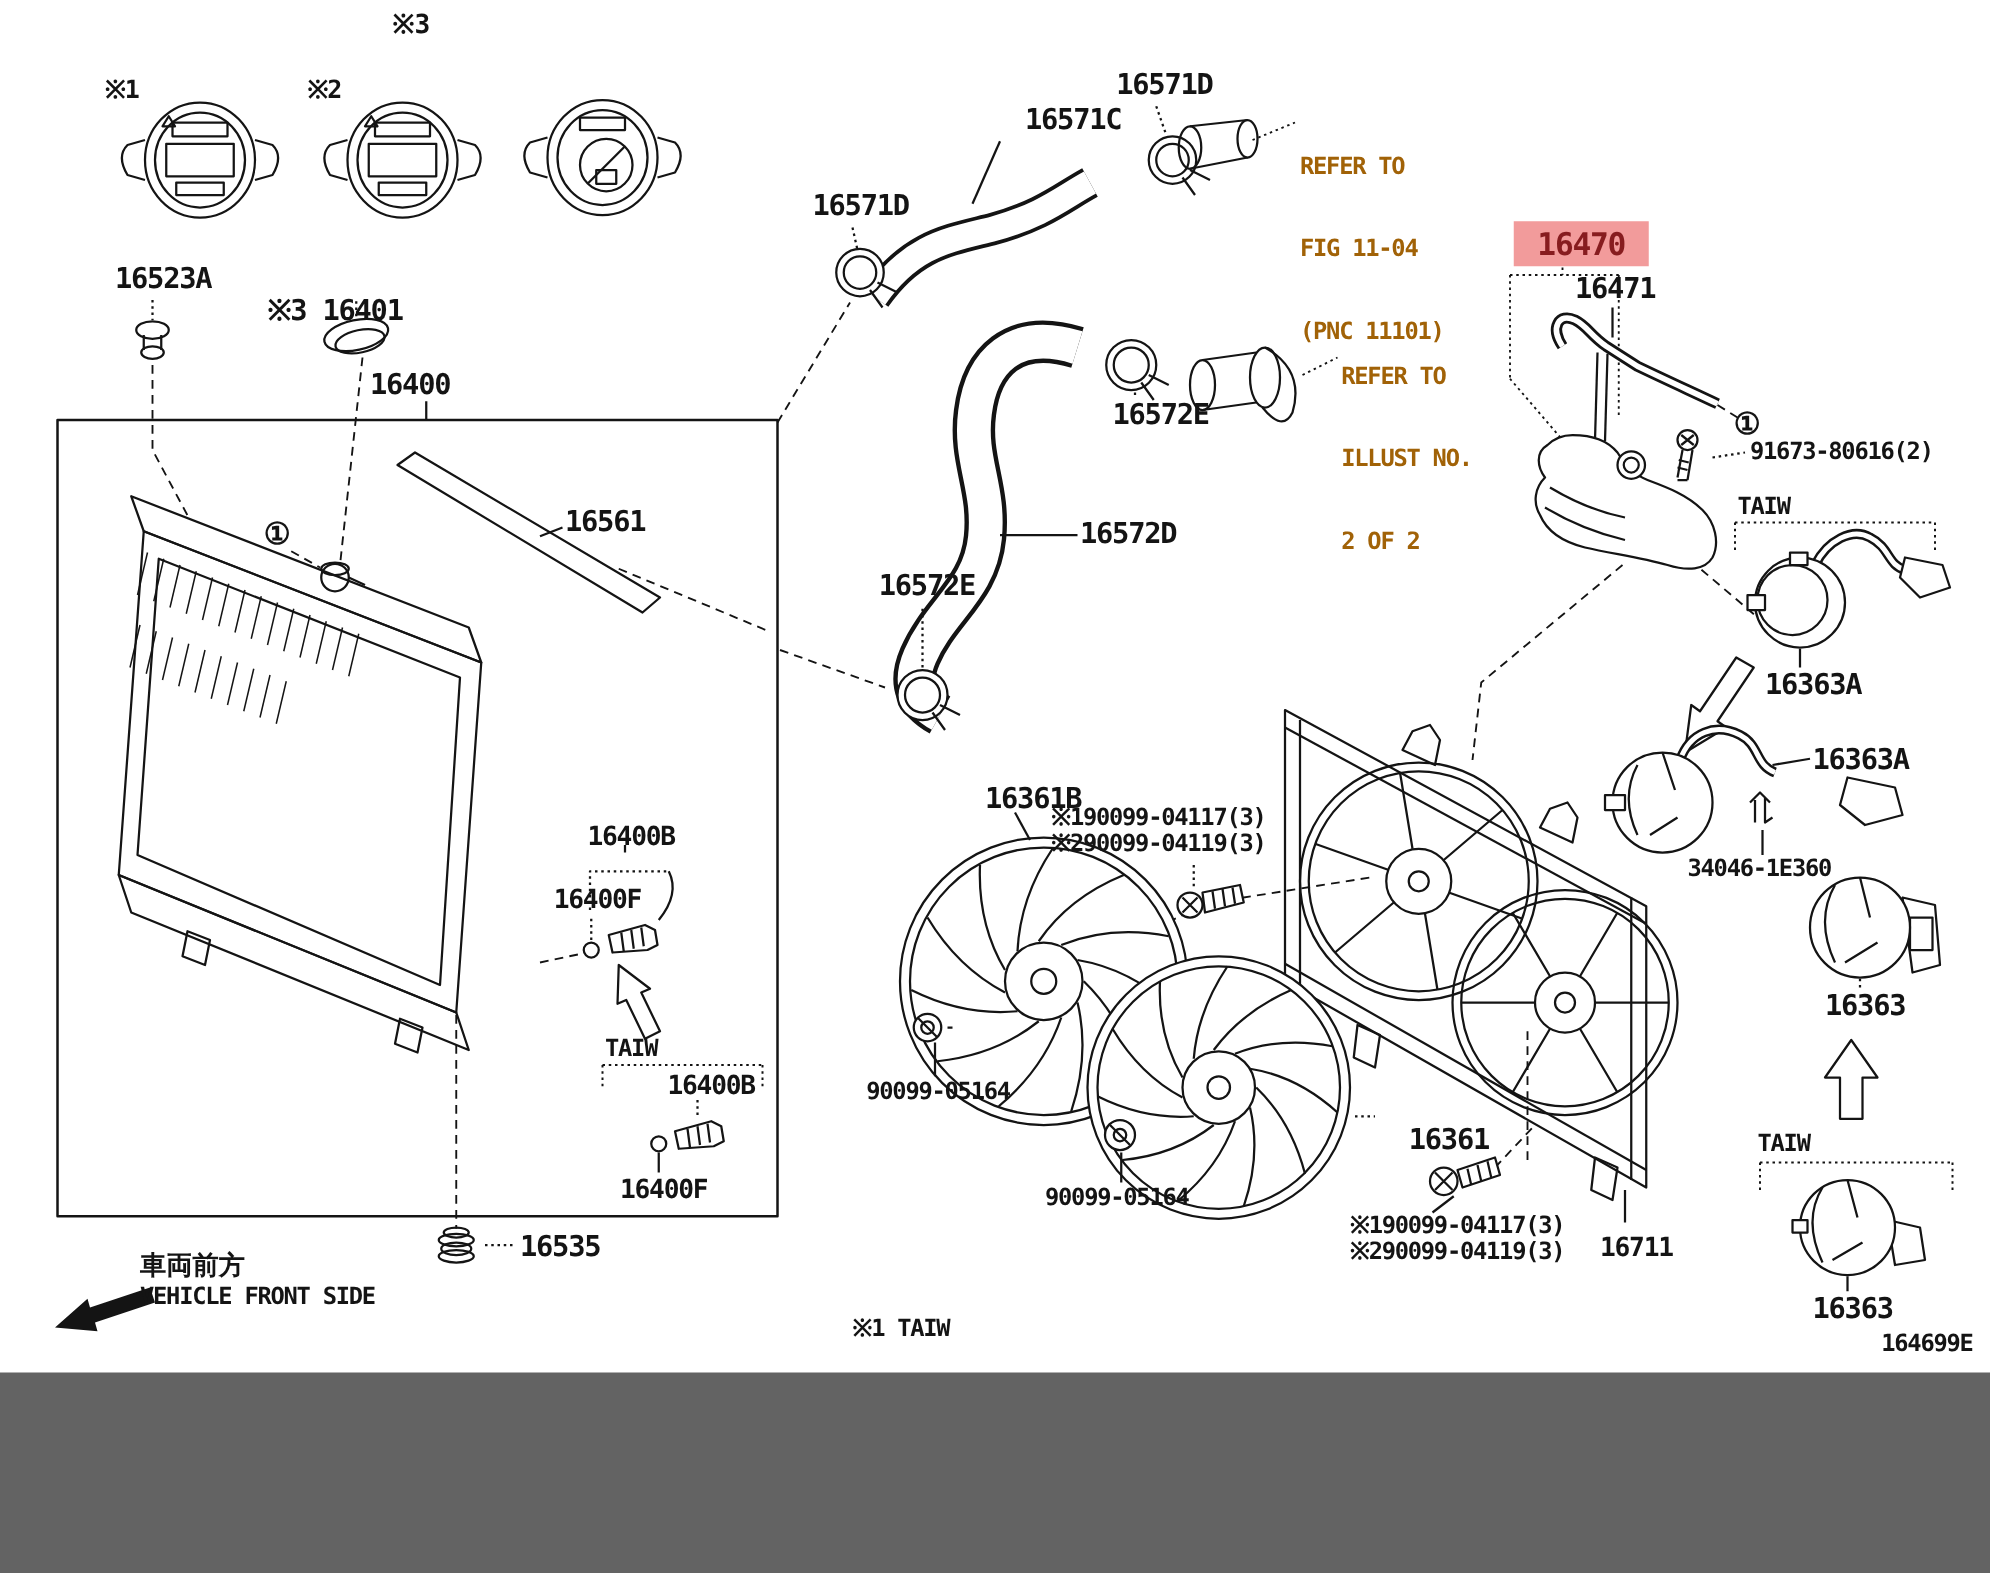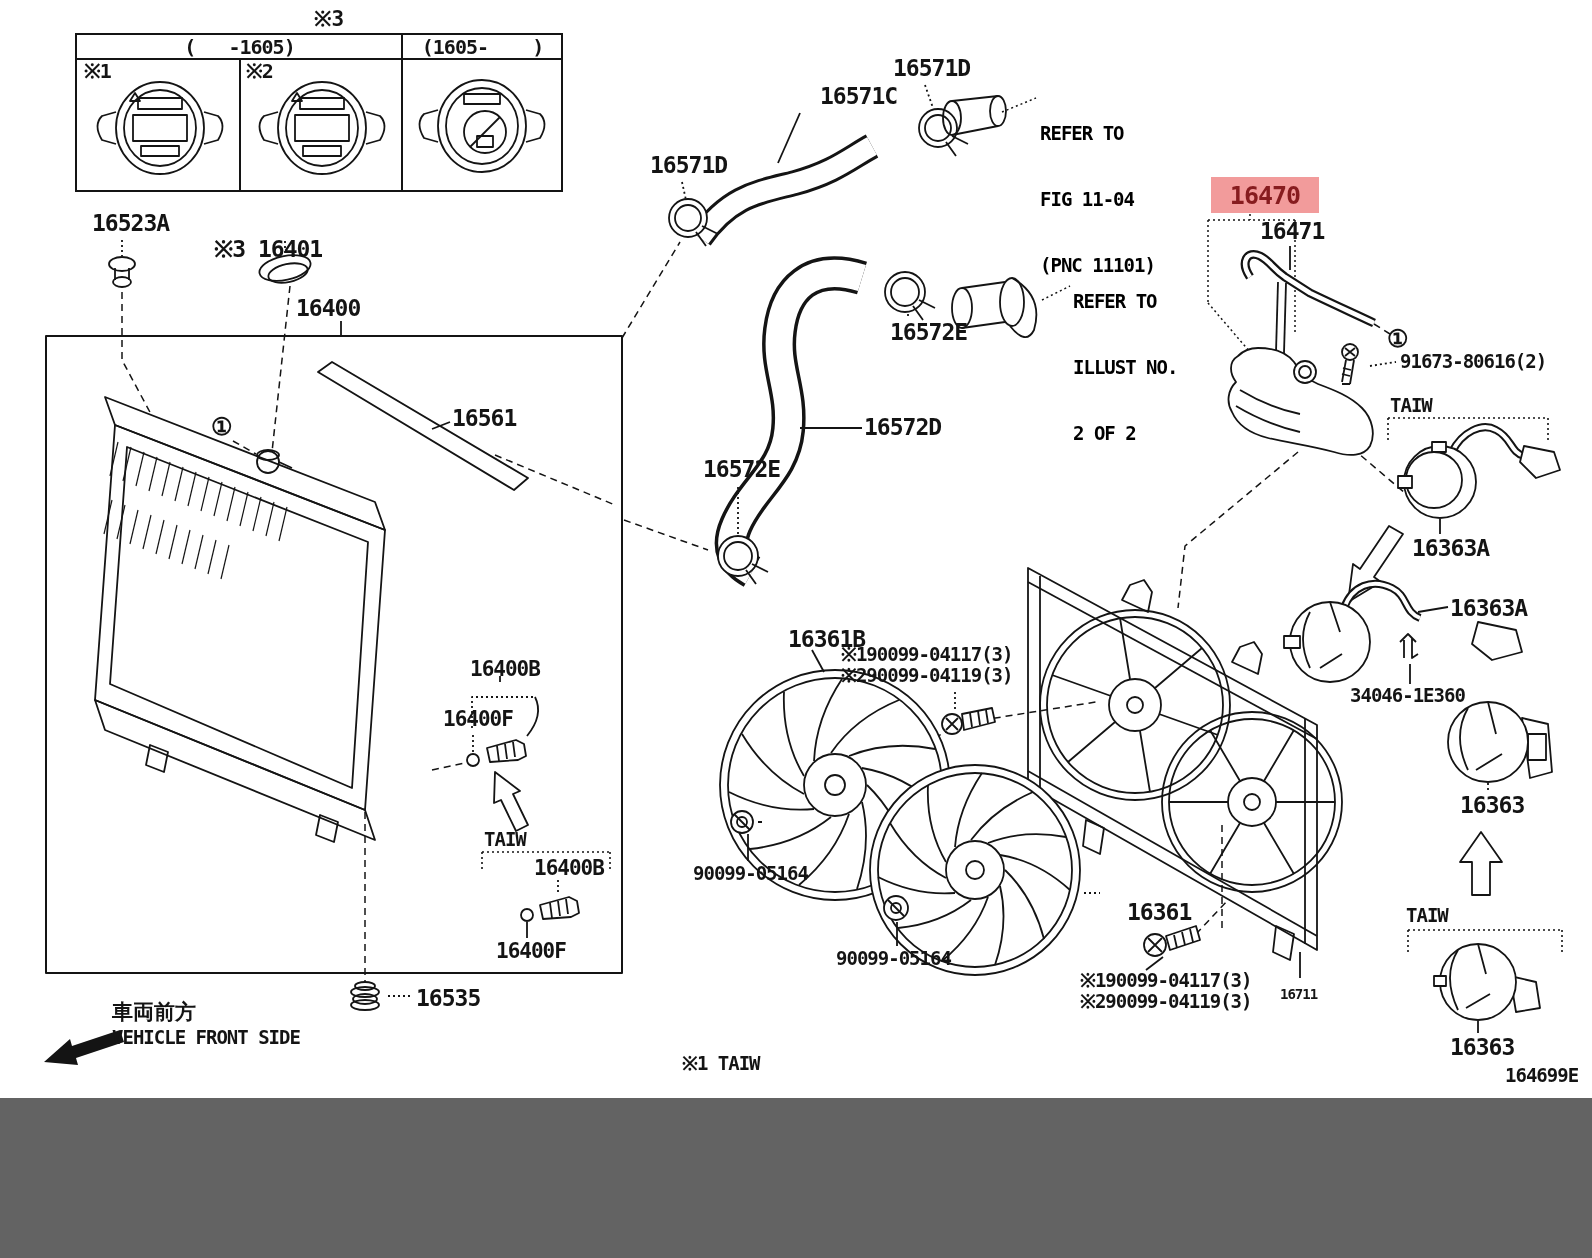--- a/index.html
+++ b/index.html
@@ -1,21 +1,21 @@
 <!DOCTYPE html>
 <html><head>
 <meta charset="utf-8">
 <style>
   html,body{margin:0;padding:0;background:#fff;}
   .canvas{position:relative;width:1592px;height:1258px;background:#ffffff;overflow:hidden;
           font-family:"DejaVu Sans Mono",monospace;color:#141414;}
   .art{position:absolute;left:0;top:0;}
   .plabel{position:absolute;font:700 23px "DejaVu Sans Mono",monospace;color:#141414;
           letter-spacing:-1px;white-space:pre;line-height:1.05;}
-  .note-block{position:absolute;font:700 19px "DejaVu Sans Mono",monospace;color:#000000;
+  .note-block{position:absolute;font:700 19px "DejaVu Sans Mono",monospace;color:#a16207;
           letter-spacing:-1px;white-space:pre;line-height:22px;}
   .cap-table{position:absolute;left:75px;top:33px;width:488px;height:159px;
           border:2px solid #141414;box-sizing:border-box;}
   .cap-table .hdr{position:absolute;top:0;height:23px;font:700 20px "DejaVu Sans Mono",monospace;
           text-align:center;letter-spacing:-1px;white-space:pre;}
   .cap-table .hline{position:absolute;left:0;top:23px;width:100%;height:2px;background:#141414;}
   .cap-table .v1{position:absolute;left:162px;top:23px;width:2px;height:132px;background:#141414;}
   .cap-table .v2{position:absolute;left:324px;top:0;width:2px;height:155px;background:#141414;}
   .cap-note{position:absolute;left:314px;top:4px;font:700 21px "DejaVu Sans Mono",monospace;}
   .highlight-label{position:absolute;left:1211px;top:177px;width:108px;height:36px;
@@ -377,27 +377,20 @@
     </g>
     <g>
       <line x1="558" y1="880" x2="558" y2="895" stroke-dasharray="2 3"></line>
       <circle cx="527" cy="915" r="6" fill="#fff"></circle>
       <polygon points="540,905 569,897 577,901 579,913 571,917 543,919" fill="#fff"></polygon>
       <path d="M550,903 l2,15 M558,901 l2,15 M566,899 l2,15"></path>
       <line x1="527" y1="922" x2="527" y2="938"></line>
     </g>
   </svg>
 
-  <div class="cap-table">
-    <span class="hdr" style="left:0;width:325px;">(   -1605)</span>
-    <span class="hdr" style="left:325px;width:161px;">(1605-    )</span>
-    <div class="hline"></div>
-    <div class="v1"></div>
-    <div class="v2"></div>
-  </div>
   <span class="cap-note">※3</span>
 
   <div class="highlight-label" style="background: rgb(242, 155, 155); color: rgb(135, 28, 31);">16470</div>
 
   <div class="note-block" style="left:1040px;top:78px;">
     <div>REFER TO</div>
     <div>FIG 11-04</div>
     <div>(PNC 11101)</div>
   </div>
   <div class="note-block" style="left:1073px;top:246px;">
@@ -437,21 +430,21 @@
       <div class="plabel" style="left: 1406px; top: 906px; font-size: 19px;">TAIW</div>
       <div class="plabel" style="left: 1450px; top: 1035px;">16363</div>
       <div class="plabel" style="left: 788px; top: 627px;">16361B</div>
       <div class="plabel" style="left: 841px; top: 645px; font-size: 19px;">※190099-04117(3)</div>
       <div class="plabel" style="left: 841px; top: 666px; font-size: 19px;">※290099-04119(3)</div>
       <div class="plabel" style="left: 693px; top: 864px; font-size: 19px;">90099-05164</div>
       <div class="plabel" style="left: 836px; top: 949px; font-size: 19px;">90099-05164</div>
       <div class="plabel" style="left: 1103px; top: 900px; margin-left: 24px;">16361</div>
       <div class="plabel" style="left: 1080px; top: 971px; font-size: 19px;">※190099-04117(3)</div>
       <div class="plabel" style="left: 1080px; top: 992px; font-size: 19px;">※290099-04119(3)</div>
-      <div class="plabel" style="left: 1280px; top: 987px; font-size: 14px;">16711</div>
+      <div class="plabel" style="left: 1280px; top: 987px; font-size: 21px;">16711</div>
       <div class="plabel" style="left: 416px; top: 986px;">16535</div>
       <div class="plabel" style="left: 470px; top: 658px; font-size: 21px;">16400B</div>
       <div class="plabel" style="left: 443px; top: 708px; font-size: 21px;">16400F</div>
       <div class="plabel" style="left: 484px; top: 830px; font-size: 19px;">TAIW</div>
       <div class="plabel" style="left: 534px; top: 857px; font-size: 21px;">16400B</div>
       <div class="plabel" style="left: 496px; top: 940px; font-size: 21px;">16400F</div>
       <div class="plabel" style="left: 84px; top: 61px; font-size: 20px;">※1</div>
       <div class="plabel" style="left: 246px; top: 61px; font-size: 20px;">※2</div>
       <div class="plabel" style="left: 211px; top: 415px; font-size: 24px;">①</div>
       <div class="plabel" style="left: 1387px; top: 327px; font-size: 24px;">①</div>

